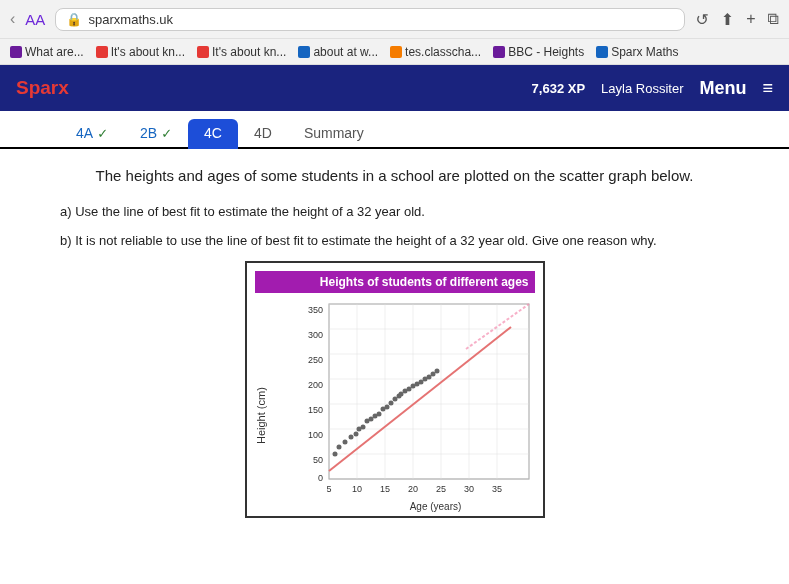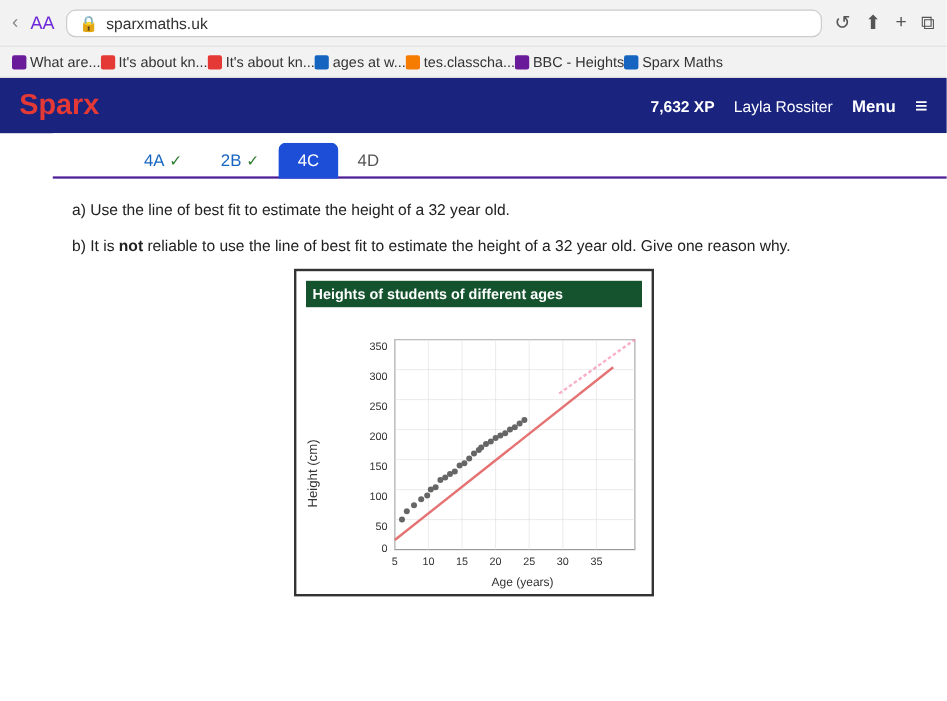--- a/index.html
+++ b/index.html
@@ -51,20 +51,21 @@
       display: flex;
       align-items: center;
       gap: 12px;
       color: #555;
       font-size: 16px;
     }
     .bookmarks-bar {
       display: flex;
       align-items: center;
       padding: 3px 10px;
+      gap: 12px;
       font-size: 12px;
       color: #333;
       height: 26px;
       border-top: 1px solid #e0e0e0;
     }
     .bookmark-item {
       display: flex;
       align-items: center;
       gap: 3px;
       cursor: pointer;
@@ -88,55 +89,54 @@
     
     .sparx-header {
       background: #1a237e;
       color: white;
       display: flex;
       align-items: center;
       padding: 0 16px;
       height: 46px;
     }
     .sparx-logo {
-      font-size: 24px;
+      font-size: 19px;
       font-weight: 700;
       color: white;
       flex: 1;
     }
     .sparx-logo span { color: #e53935; }
     .sparx-header-right {
       display: flex;
       align-items: center;
       gap: 16px;
       font-size: 13px;
     }
     .xp-badge {
       color: #fff;
       font-weight: 600;
       text-align: center;
     }
     .user-name { color: #fff; }
     .menu-btn {
       color: #fff;
-      font-size: 14px;
+      font-size: 18px;
       font-weight: 600;
       cursor: pointer;
     }
     .hamburger { font-size: 18px; }
 
     
     .tab-nav {
       display: flex;
       align-items: center;
       padding: 8px 0 0 60px;
       gap: 0;
       background: #fff;
-      border-bottom: 2px solid #4c1d95;
-      margin-left: 44px;
+      border-bottom: 2px solid #000000;
     }
     .tab-item {
       display: flex;
       align-items: center;
       gap: 4px;
       padding: 6px 16px;
       font-size: 14px;
       font-weight: 500;
       color: #555;
       cursor: pointer;
@@ -165,42 +165,42 @@
       margin-bottom: 14px;
       line-height: 1.5;
     }
     .question-text {
       font-size: 13px;
       color: #222;
       margin-bottom: 10px;
       line-height: 1.5;
       padding-left: 20px;
     }
-    .question-text b { font-weight: 700; }
+    .question-text b { font-weight: 400; }
 
     
     .chart-wrapper {
       display: flex;
       justify-content: center;
       margin-top: 10px;
     }
     .chart-container {
       border: 2px solid #333;
       background: #fff;
       padding: 8px 8px 4px 8px;
       width: 300px;
     }
     .chart-title {
-      background: #14532d;
+      background: #a21caf;
       color: #fff;
       font-weight: 700;
       font-size: 12px;
-      text-align: left;
+      text-align: right;
       padding: 4px 6px;
-      margin-bottom: 22px;
+      margin-bottom: 6px;
     }
     .chart-area {
       display: flex;
       flex-direction: row;
       align-items: stretch;
     }
     .y-axis-label {
       writing-mode: vertical-rl;
       transform: rotate(180deg);
       font-size: 11px;
@@ -251,21 +251,21 @@
     <div class="bookmark-item">
       <span class="bookmark-icon red"></span>
       <span>It's about kn...</span>
     </div>
     <div class="bookmark-item">
       <span class="bookmark-icon red"></span>
       <span>It's about kn...</span>
     </div>
     <div class="bookmark-item">
       <span class="bookmark-icon blue"></span>
-      <span>ages at w...</span>
+      <span>about at w...</span>
     </div>
     <div class="bookmark-item">
       <span class="bookmark-icon orange"></span>
       <span>tes.classcha...</span>
     </div>
     <div class="bookmark-item">
       <span class="bookmark-icon purple"></span>
       <span>BBC - Heights</span>
     </div>
     <div class="bookmark-item">
@@ -295,23 +295,28 @@
   <div class="tab-item completed">
     <span>2B</span>
     <span class="check-icon">✓</span>
   </div>
   <div class="tab-item active">
     <span>4C</span>
   </div>
   <div class="tab-item">
     <span>4D</span>
   </div>
+  <div class="tab-item">
+    <span>Summary</span>
+  </div>
 </div>
 
 <div class="main-content">
+  <div class="question-intro">The heights and ages of some students in a school are plotted on the scatter
+graph below.</div>
 
   <div class="question-text">a) Use the line of best fit to estimate the height of a 32 year old.</div>
 
   <div class="question-text">
     <span>b) It is </span><b>not</b><span> reliable to use the line of best fit to estimate the height of a 32 year
 old. Give one reason why.</span>
   </div>
 
   <div class="chart-wrapper">
     <div class="chart-container">

